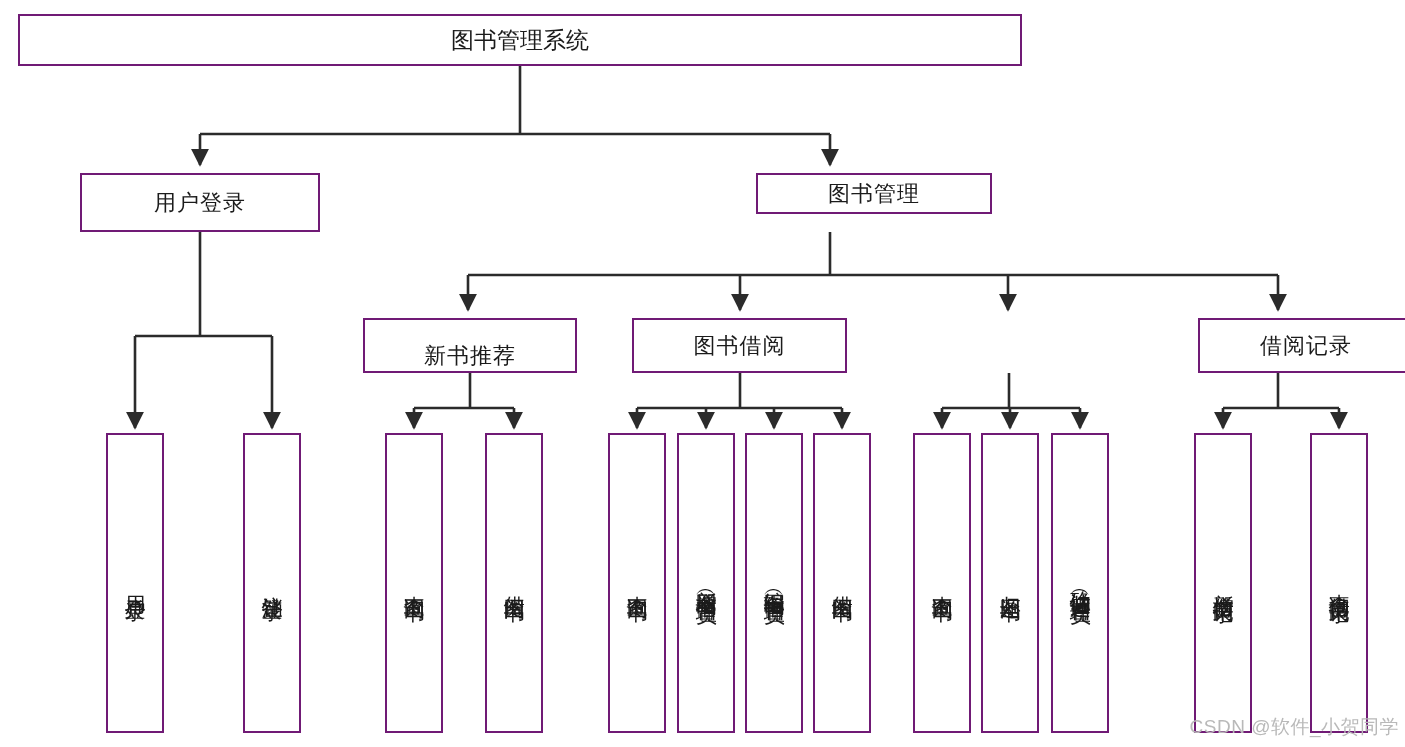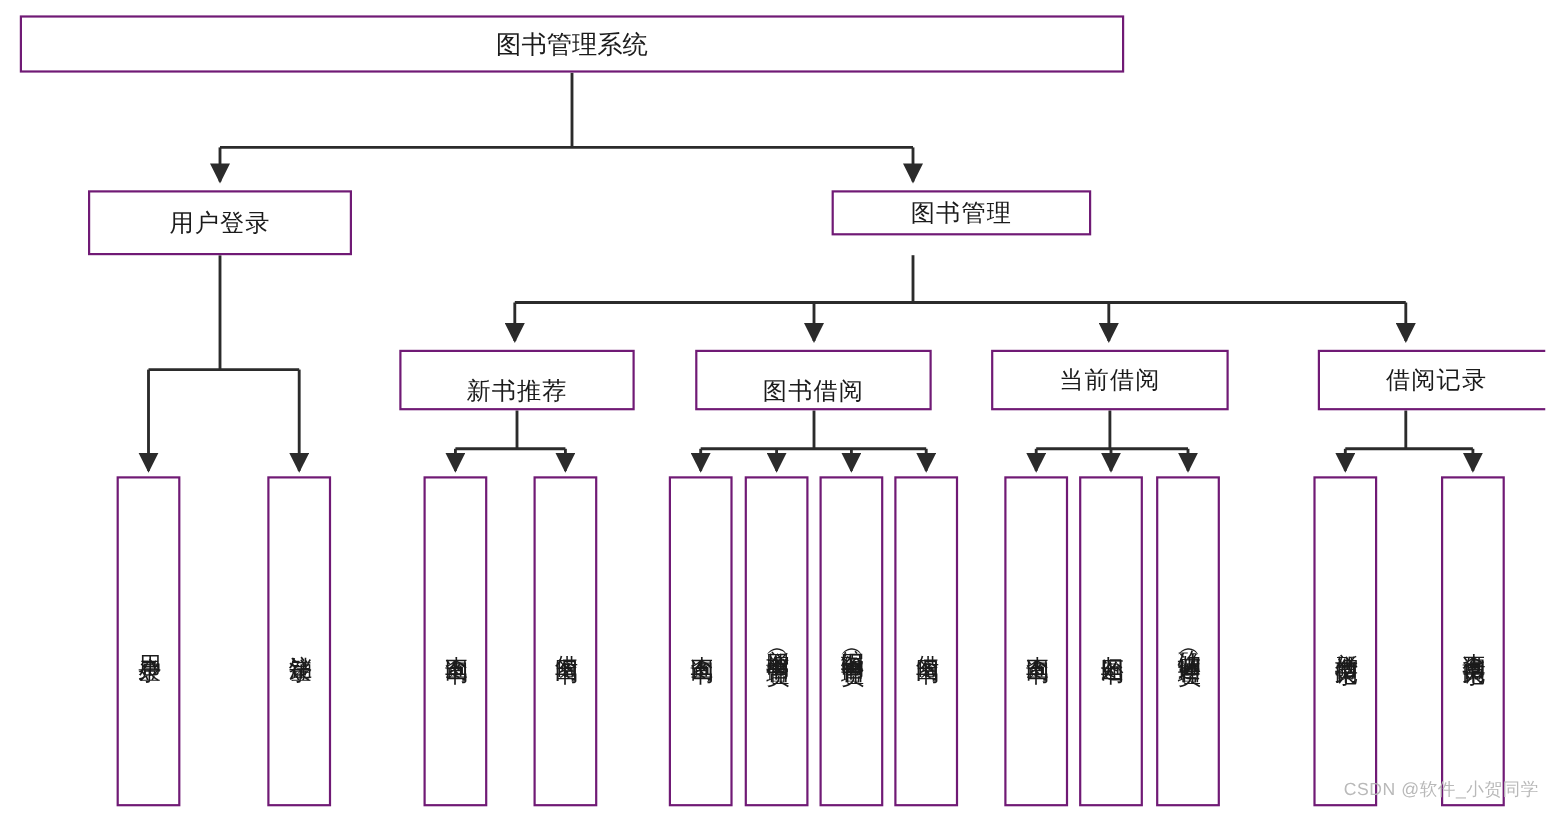--- a/index.html
+++ b/index.html
@@ -6,21 +6,21 @@
   body{font-family:"Liberation Sans","DejaVu Sans",sans-serif;}
   #canvas{position:relative;width:1405px;height:747px;background:#fff;overflow:hidden;}
   svg.wires{position:absolute;left:0;top:0;width:1405px;height:747px;pointer-events:none;}
   .node{position:absolute;box-sizing:border-box;border:2px solid #701a75;background:#ffffff;
         display:flex;align-items:center;justify-content:center;color:#1b1b1b;}
   .node.h{font-size:22px;letter-spacing:1px;}
   .node.root{font-size:23px;}
   .node.leaf{font-size:21px;}
   .vtext{writing-mode:vertical-rl;text-orientation:upright;line-height:1.06;
          letter-spacing:2px;white-space:nowrap;display:block;}
-  .wm{position:absolute;right:6px;bottom:18px;font-size:16px;color:#b9b9b9;
+  .wm{position:absolute;right:6px;bottom:7px;font-size:19px;color:#b9b9b9;
       letter-spacing:.5px;white-space:nowrap;}
 </style>
 </head>
 <body>
 
 <div id="canvas">
 
   <svg class="wires" viewBox="0 0 1405 747" xmlns="http://www.w3.org/2000/svg">
     <defs>
       <marker id="arr" viewBox="0 0 10 10" refX="9" refY="5" markerWidth="7" markerHeight="7" orient="auto-start-reverse">
@@ -78,25 +78,22 @@
   <div class="node h" style="left:80px;top:173px;width:240px;height:59px;">
     <span>用户登录</span>
   </div>
   <div class="node h" style="left:712px;top:173px;width:236px;height:41px;margin-left:44px;">
     <span>图书管理</span>
   </div>
 
   <div class="node h" style="left:363px;top:318px;width:214px;height:55px;align-items:flex-end;">
     <span>新书推荐</span>
   </div>
-  <div class="node h" style="left:632px;top:318px;width:215px;height:55px;align-items:flex-end;">
+  <div class="node h" style="left:632px;top:318px;width:215px;height:55px;">
     <span>图书借阅</span>
-  </div>
-  <div class="node h" style="left:901px;top:318px;width:216px;height:55px;">
-    <span>当前借阅</span>
   </div>
   <div class="node h" style="left:1170px;top:318px;width:216px;height:55px;margin-left:28px;">
     <span>借阅记录</span>
   </div>
 
   <div class="node leaf" style="left:106px;top:433px;width:58px;height:300px;">
     <span class="vtext">用户登录</span>
   </div>
   <div class="node leaf" style="left:243px;top:433px;width:58px;height:300px;">
     <span class="vtext">注销登录</span>

